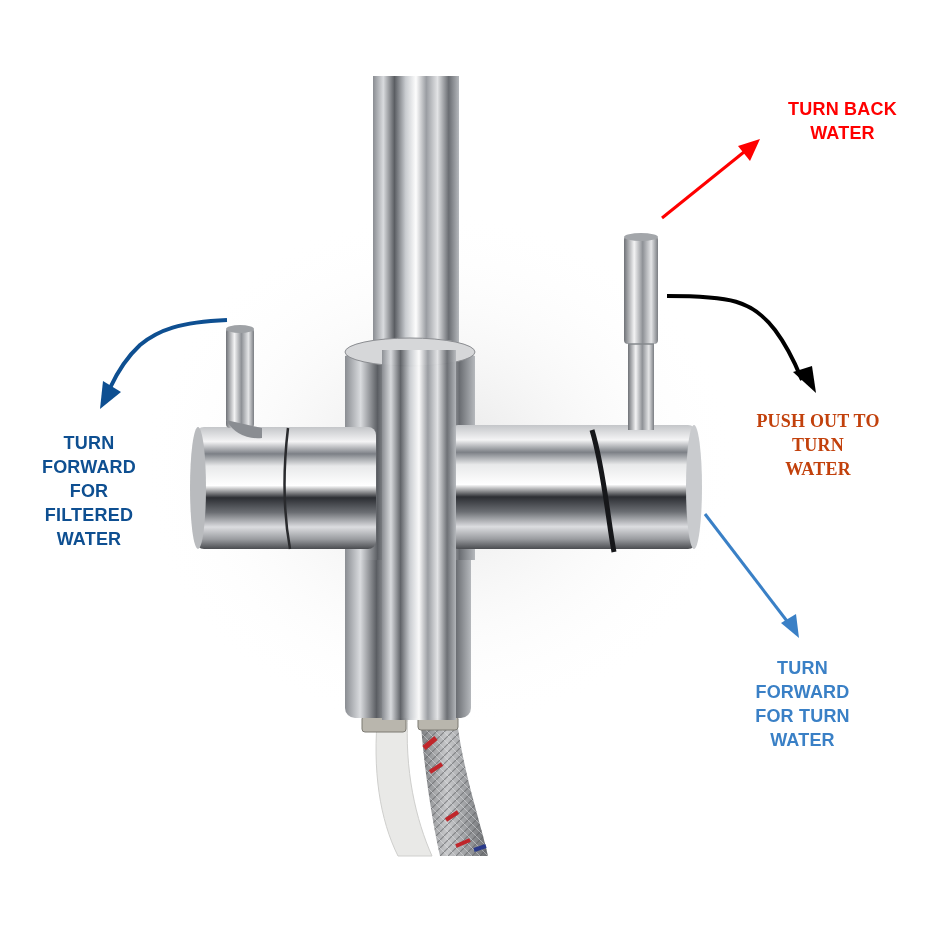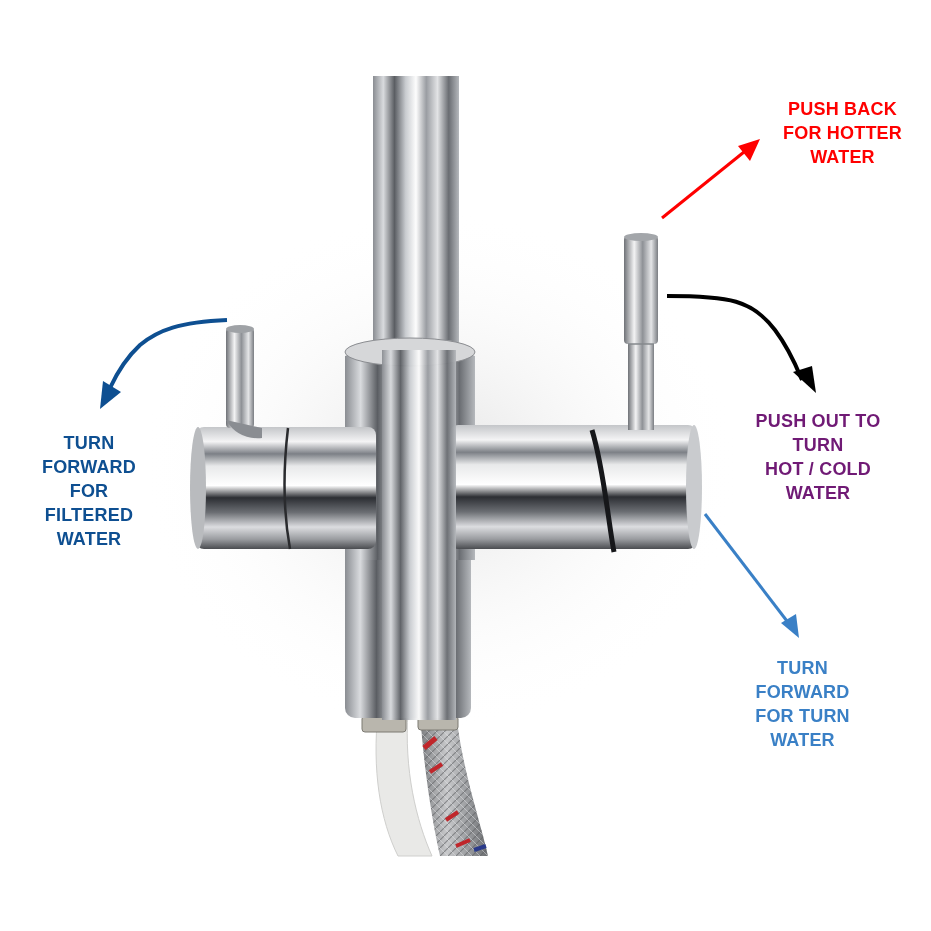--- a/index.html
+++ b/index.html
@@ -5,21 +5,21 @@
     html, body { margin: 0; padding: 0; background: #ffffff; }
     body { width: 931px; height: 931px; position: relative; overflow: hidden;
            font-family: "Liberation Sans", sans-serif; }
     .stage { position: absolute; left: 0; top: 0; width: 931px; height: 931px; }
     .faucet-svg { position: absolute; left: 0; top: 0; width: 931px; height: 931px; }
     .label { position: absolute; text-align: center; font-weight: 700;
              font-family: "Liberation Sans", sans-serif; font-size: 18px;
              line-height: 24px; white-space: nowrap; letter-spacing: 0.2px; }
     .label span { display: block; }
     #label-hotter { color: #ff0000; left: 760px; top: 97px; width: 165px; }
-    #label-push   { color: #701a75; left: 738px; top: 409px; width: 160px; }
+    #label-push   { color: #c2410c; left: 738px; top: 409px; width: 160px; font-family: Liberation Serif, serif; }
     #label-filtered { color: #0e4f91; left: 30px; top: 431px; width: 118px; }
     #label-cold   { color: #3a80c6; left: 735px; top: 656px; width: 135px; }
   </style>
 </head>
 <body>
 
 <div class="stage">
 
   <svg class="faucet-svg" viewBox="0 0 931 931" xmlns="http://www.w3.org/2000/svg">
     <defs>
@@ -144,29 +144,27 @@
       <polygon points="100,409 103,381 121,392" fill="#0e4f91"></polygon>
     </g>
 
     <g>
       <line x1="705" y1="514" x2="790" y2="625" stroke="#3a80c6" stroke-width="3"></line>
       <polygon points="799,638 781,623 796,614" fill="#3a80c6"></polygon>
     </g>
   </svg>
 
   <div class="label" id="label-hotter">
-    <span>PUSH BACK</span>
-    <span>FOR HOTTER</span>
+    <span>TURN BACK</span>
     <span>WATER</span>
   </div>
 
   <div class="label" id="label-push">
     <span>PUSH OUT TO</span>
     <span>TURN</span>
-    <span>HOT / COLD</span>
     <span>WATER</span>
   </div>
 
   <div class="label" id="label-filtered">
     <span>TURN</span>
     <span>FORWARD</span>
     <span>FOR</span>
     <span>FILTERED</span>
     <span>WATER</span>
   </div>

